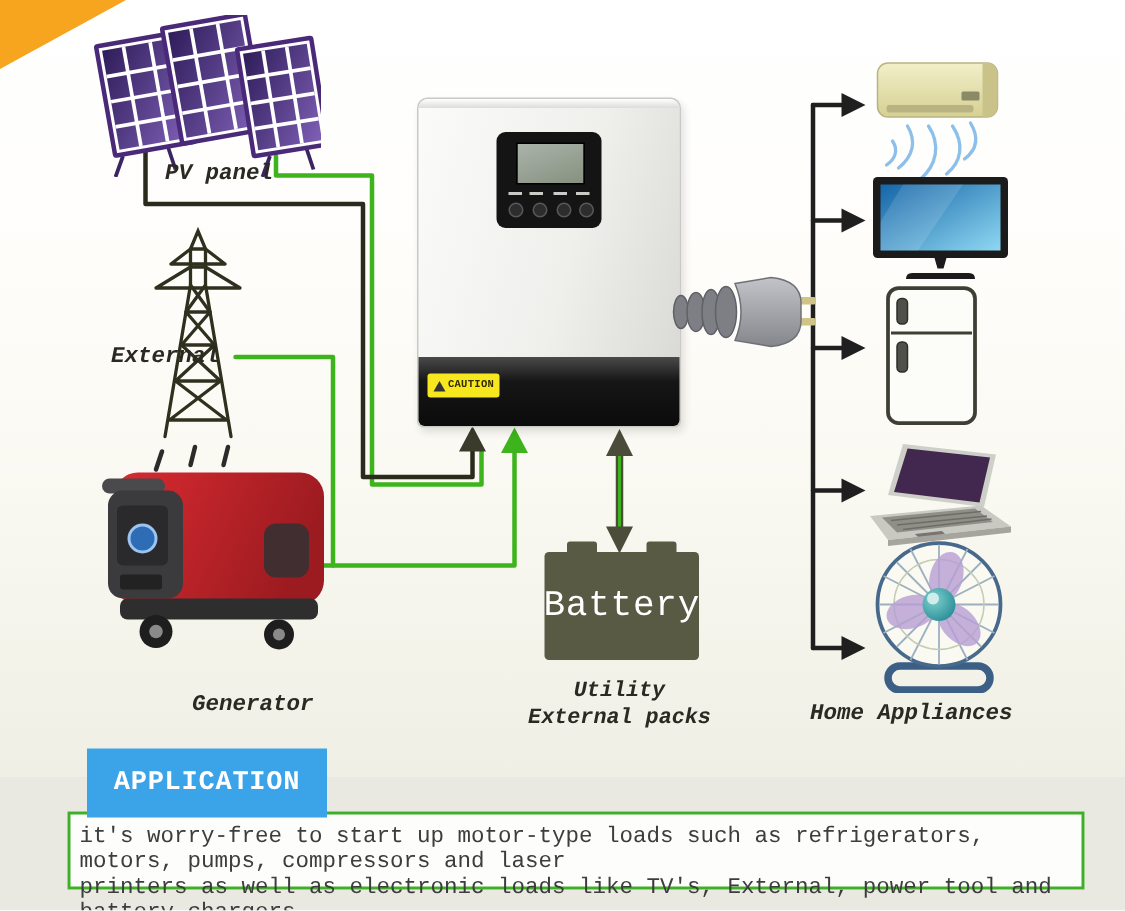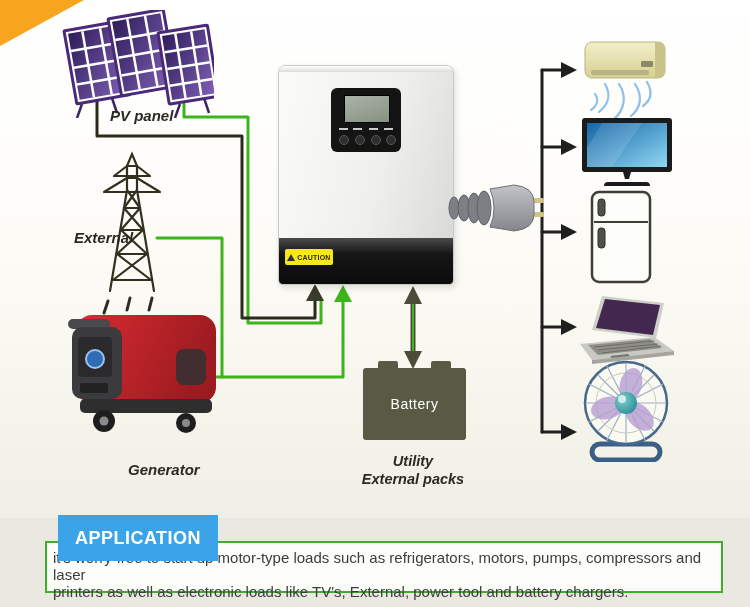--- a/index.html
+++ b/index.html
@@ -1,18 +1,18 @@
 <!DOCTYPE html>
 <html><head>
 <meta charset="utf-8">
 <style>
   html,body{margin:0;padding:0;background:#fff;}
   .canvas{
     position:relative;width:750px;height:607px;overflow:hidden;
-    font-family:Liberation Sans, sans-serif;
+    font-family:Liberation Mono, monospace;
     background:linear-gradient(180deg,#ffffff 0%,#fefdfa 30%,#f8f7ef 60%,#f0efe5 85%,#efeee4 100%);
   }
   .abs{position:absolute;}
   .lbl{position:absolute;font-style:italic;font-weight:600;color:#2a2a22;font-size:15px;white-space:nowrap;}
   .corner{position:absolute;top:0;left:0;width:0;height:0;
     border-top:46px solid #f7a41f;border-right:84px solid transparent;}
   .band{position:absolute;left:0;top:518px;width:750px;height:89px;background:#e9e8e1;}
   
   .inverter{position:absolute;left:278px;top:65px;width:174px;height:218px;
     background:linear-gradient(105deg,#fbfbf9 0%,#efefec 55%,#d7d7d4 100%);
@@ -28,26 +28,26 @@
     background:linear-gradient(180deg,#4a4a4a 0%,#161616 35%,#0b0b0b 100%);}
   .caution{position:absolute;left:6px;top:11px;width:48px;height:16px;background:#f7e71e;border-radius:2px;
     display:flex;align-items:center;justify-content:center;gap:2px;}
   .caution .tri{width:0;height:0;border-left:4px solid transparent;border-right:4px solid transparent;border-bottom:7px solid #333;}
   .caution .txt{font-size:7px;font-weight:bold;color:#332b00;letter-spacing:.2px;}
   
   .battery{position:absolute;left:363px;top:368px;width:103px;height:72px;background:#585a44;border-radius:3px;
     display:flex;align-items:center;justify-content:center;}
   .battery .term{position:absolute;top:-7px;width:20px;height:8px;background:#585a44;border-radius:2px 2px 0 0;}
   .battery .t1{left:15px;} .battery .t2{right:15px;}
-  .battery .btxt{color:#ffffff;font-size:14px;letter-spacing:.5px;}
+  .battery .btxt{color:#ffffff;font-size:24px;letter-spacing:.5px;}
   .batcap{position:absolute;left:348px;top:452px;width:130px;text-align:center;font-style:italic;font-weight:600;
     color:#2a2a22;font-size:14.5px;line-height:18px;}
   
   .app-head{position:absolute;left:58px;top:499px;width:160px;height:46px;background:#3ba3e8;z-index:4;
-    display:flex;align-items:center;justify-content:center;color:#fff;font-weight:bold;font-size:18px;letter-spacing:.5px;margin-top:16px;}
+    display:flex;align-items:center;justify-content:center;color:#fff;font-weight:bold;font-size:18px;letter-spacing:.5px;}
   .app-box{position:absolute;left:45px;top:541px;width:678px;height:52px;background:#fdfdfc;
     border:2px solid #3faf28;box-sizing:border-box;z-index:3;padding:6px 0 0 6px;
     font-size:15px;line-height:17px;color:#3d3d3d;}
   svg{display:block;}
 </style>
 </head>
 <body>
 
 <div class="canvas">
 
@@ -301,20 +301,21 @@
     <circle cx="48" cy="45" r="30" fill="none" stroke="#c3cdb4" stroke-width="1"></circle>
     <g fill="#b79fd4" opacity="0.8">
       <ellipse cx="48" cy="26" rx="11" ry="17" transform="rotate(15 48 45)"></ellipse>
       <ellipse cx="48" cy="26" rx="11" ry="17" transform="rotate(135 48 45)"></ellipse>
       <ellipse cx="48" cy="26" rx="11" ry="17" transform="rotate(255 48 45)"></ellipse>
     </g>
     <circle cx="48" cy="45" r="11" fill="url(#hubG)"></circle>
     <circle cx="44" cy="41" r="4" fill="#d9f2ee" opacity="0.9"></circle>
   </svg>
 
+  <div class="lbl" style="left:540px;top:467px;z-index:2;">Home Appliances</div>
 
   <div class="app-head">APPLICATION</div>
   <div class="app-box">
     <div>it's worry-free to start up motor-type loads such as refrigerators, motors, pumps, compressors and laser</div>
     <div>printers as well as electronic loads like TV's, External, power tool and battery chargers.</div>
   </div>
 
 </div>
 
 </body></html>

